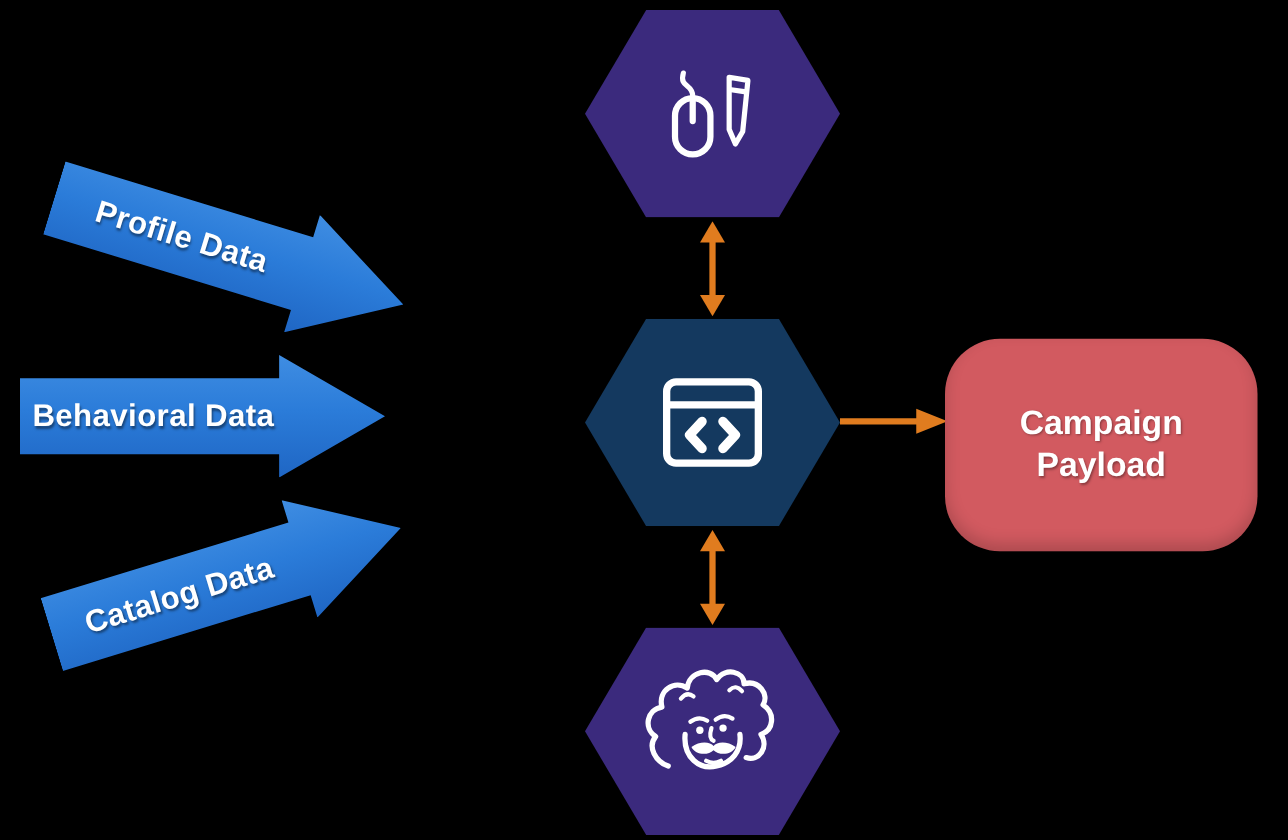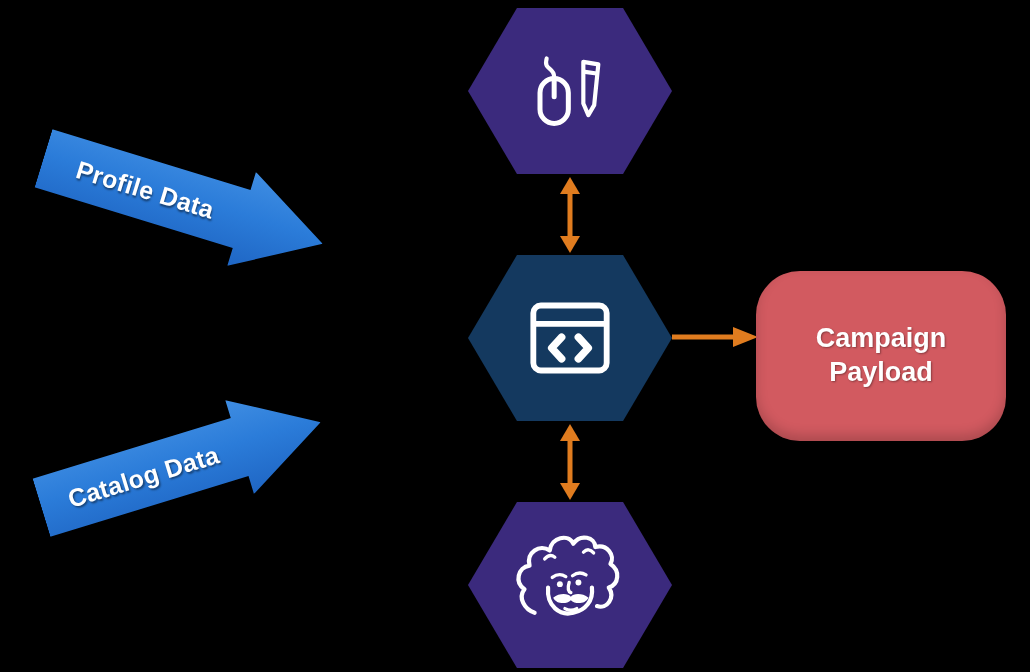--- a/index.html
+++ b/index.html
@@ -51,20 +51,23 @@
     width:180px;text-shadow:1px 1px 2px rgba(0,0,0,.35);
   }
 </style>
 </head>
 <body>
 
 <div id="canvas">
 
   <div class="block-arrow" id="arrow-profile">
     <span class="label">Profile Data</span>
+  </div>
+  <div class="block-arrow" id="arrow-behavioral">
+    <span class="label">Behavioral Data</span>
   </div>
   <div class="block-arrow" id="arrow-catalog">
     <span class="label">Catalog Data</span>
   </div>
 
   <div class="hex purple" id="hex-top">
     <span>
       <svg class="icon-svg" width="100" height="96" viewBox="0 0 120 110" fill="none" stroke="#ffffff" stroke-linecap="round" stroke-linejoin="round">
         <path d="M41,38 C41,26 28,30 32,16" stroke-width="5"></path>
         <rect x="24" y="40" width="34" height="54" rx="17" stroke-width="6"></rect>

